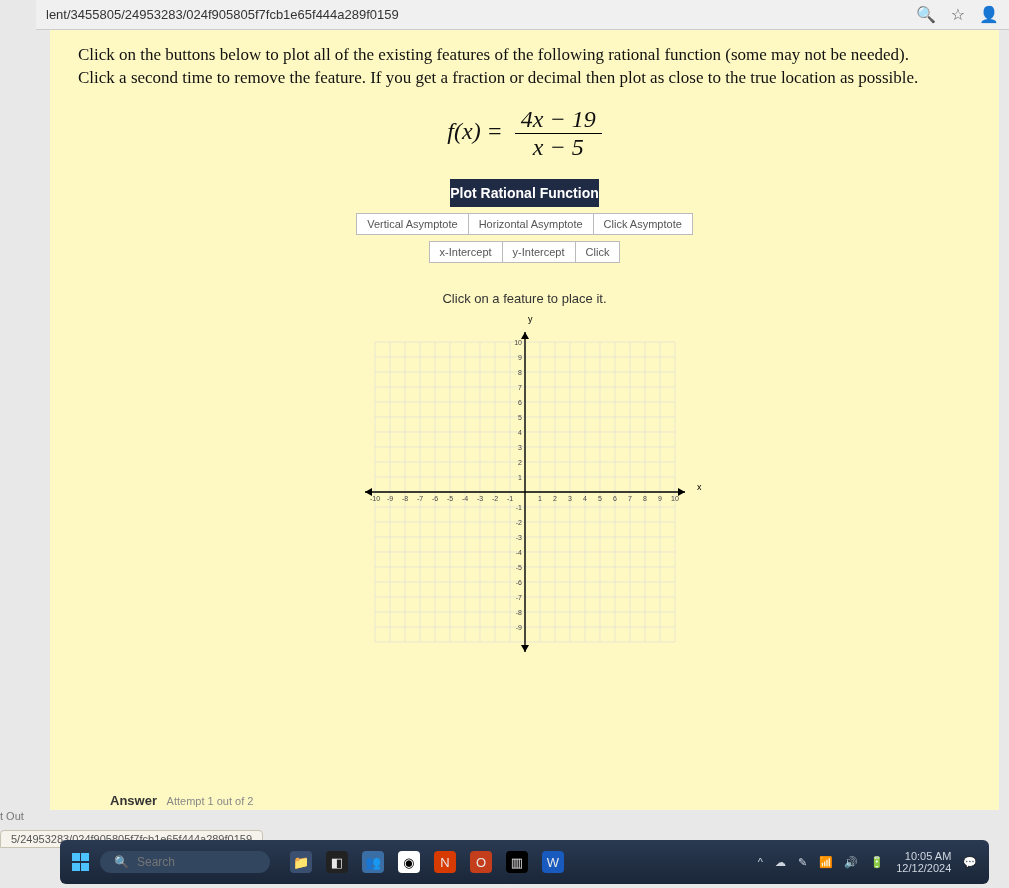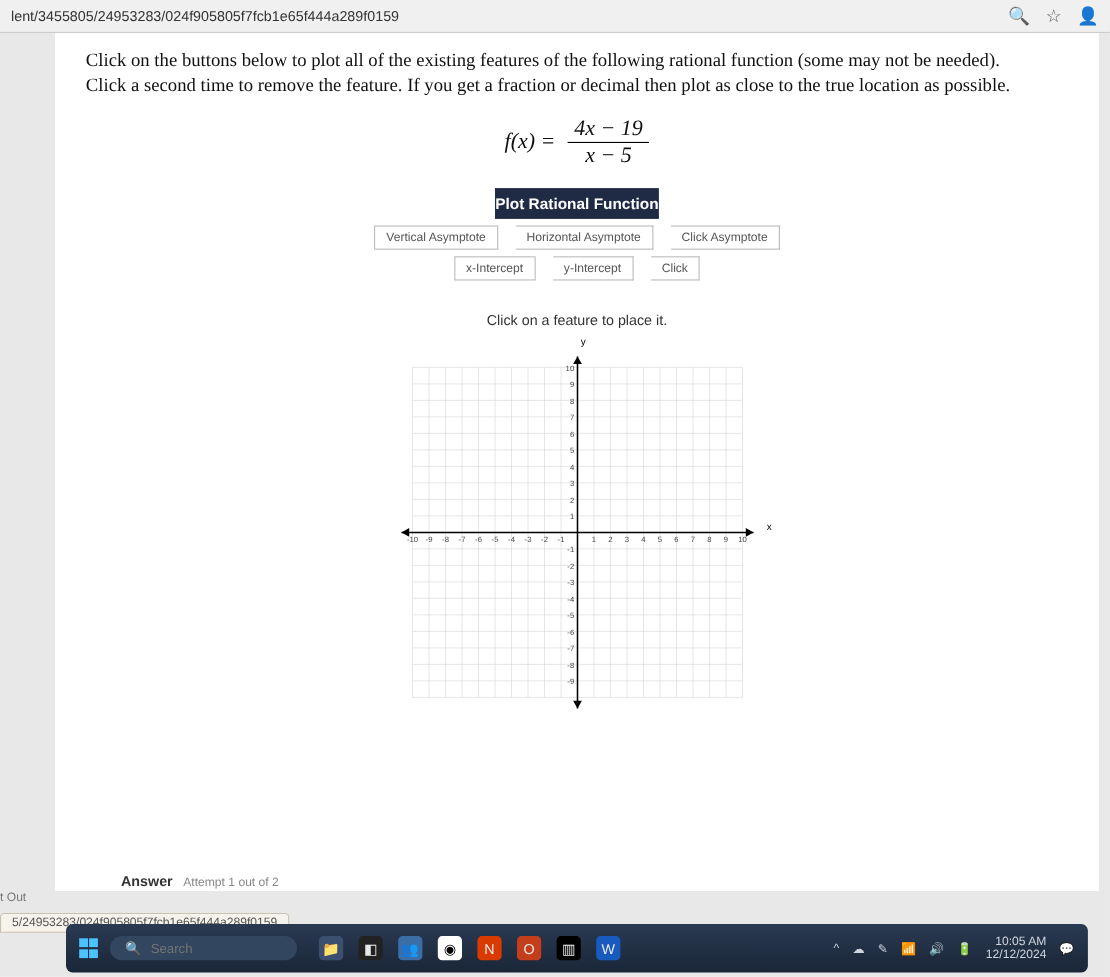--- a/index.html
+++ b/index.html
@@ -14,39 +14,40 @@
   .browser-bar {
     background: #f0f0f0;
     height: 30px;
     display: flex;
     align-items: center;
     padding: 0 10px;
     font-family: Arial, sans-serif;
     font-size: 13px;
     color: #333;
     border-bottom: 1px solid #ccc;
+    margin-left: 36px;
   }
   .url-text { flex: 1; }
   .browser-icons { display: flex; gap: 14px; font-size: 16px; color: #555; }
   .content-area {
-    background: #ffffff;
+    background: #fef9c3;
     margin: 0 10px 0 50px;
     padding: 14px 28px 0 28px;
     height: 780px;
     position: relative;
     font-size: 17px;
     color: #111;
     overflow: hidden;
   }
   .instructions { line-height: 1.35; }
   .equation-row {
     text-align: center;
     margin-top: 16px;
     font-style: italic;
-    font-size: 20px;
+    font-size: 24px;
   }
   .frac {
     display: inline-block;
     vertical-align: middle;
     text-align: center;
     margin-left: 6px;
     font-style: italic;
   }
   .frac .num { display: block; border-bottom: 1.5px solid #000; padding: 0 6px; }
   .frac .den { display: block; padding: 0 6px; }
@@ -57,21 +58,21 @@
     padding: 6px 0;
     font-family: Arial, sans-serif;
     font-weight: bold;
     font-size: 14px;
     margin-top: 18px;
   }
   .tool-row {
     margin-top: 6px;
     display: flex;
     justify-content: center;
-    gap: 16px;
+    gap: 0;
     flex-wrap: wrap;
   }
   .tool-btn {
     border: 1px solid #bbb;
     background: #fff;
     padding: 4px 10px;
     font-family: Arial, sans-serif;
     font-size: 11px;
     color: #555;
     cursor: pointer;

